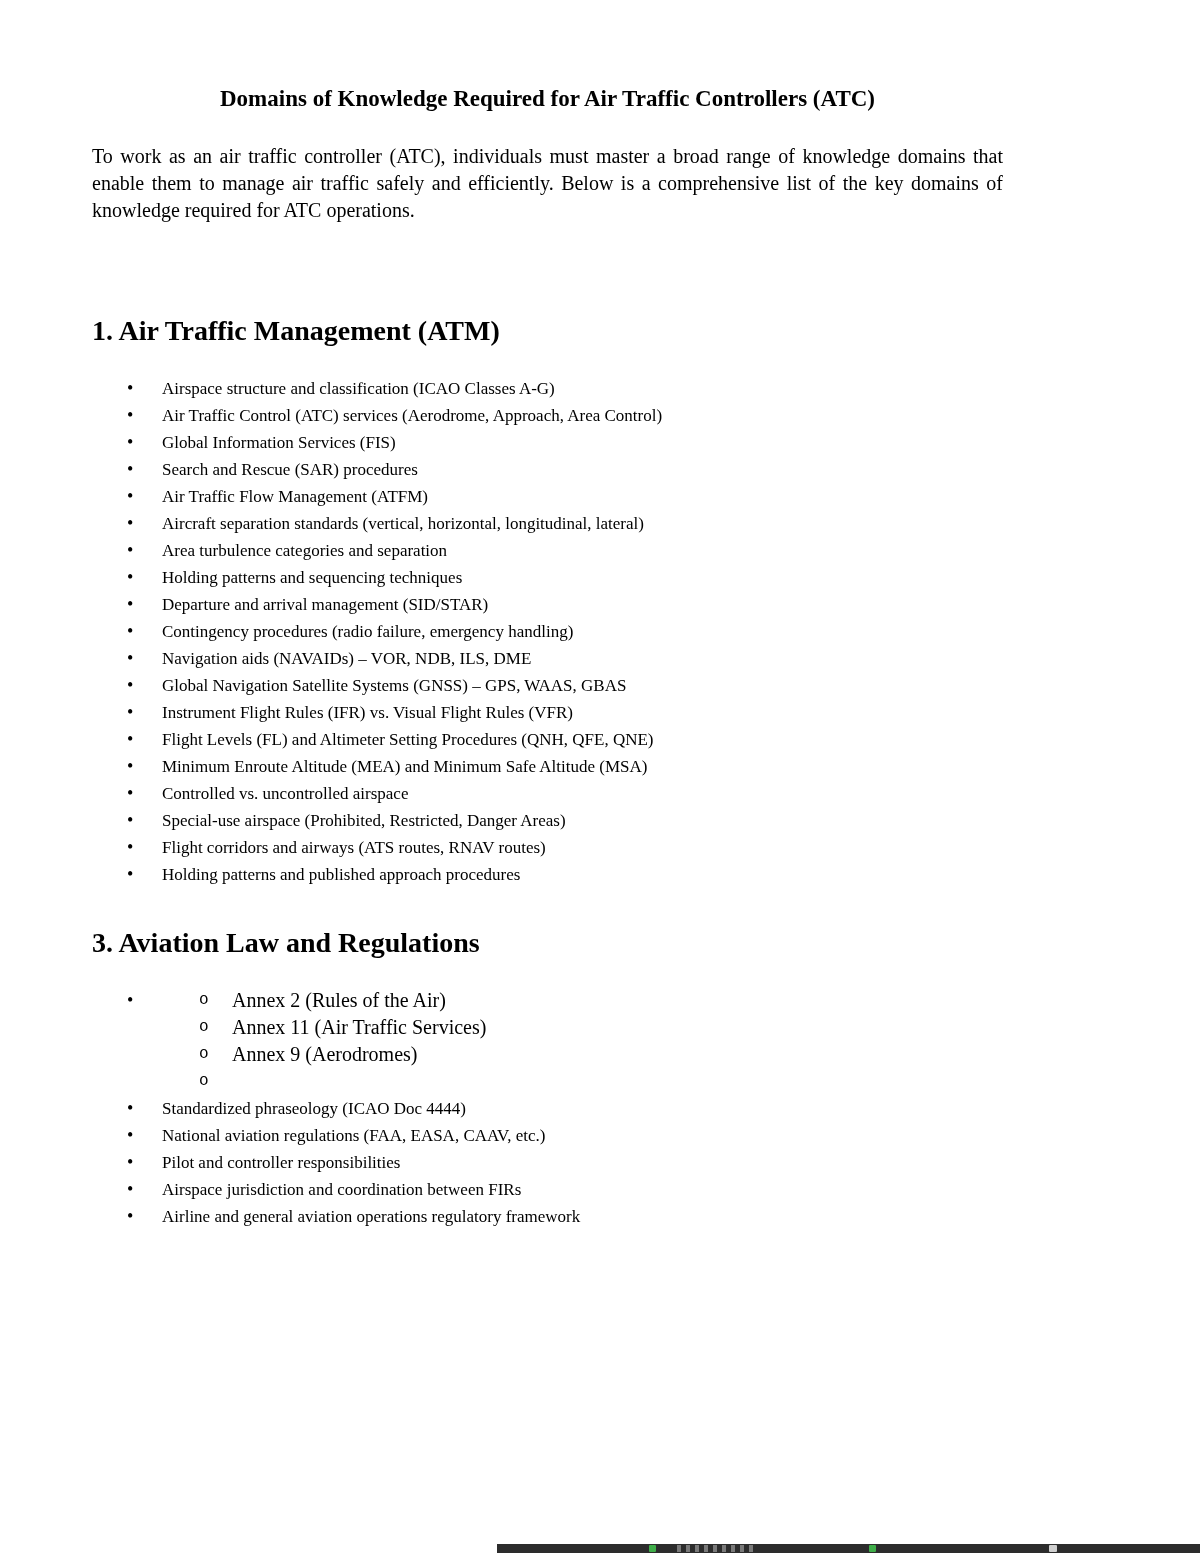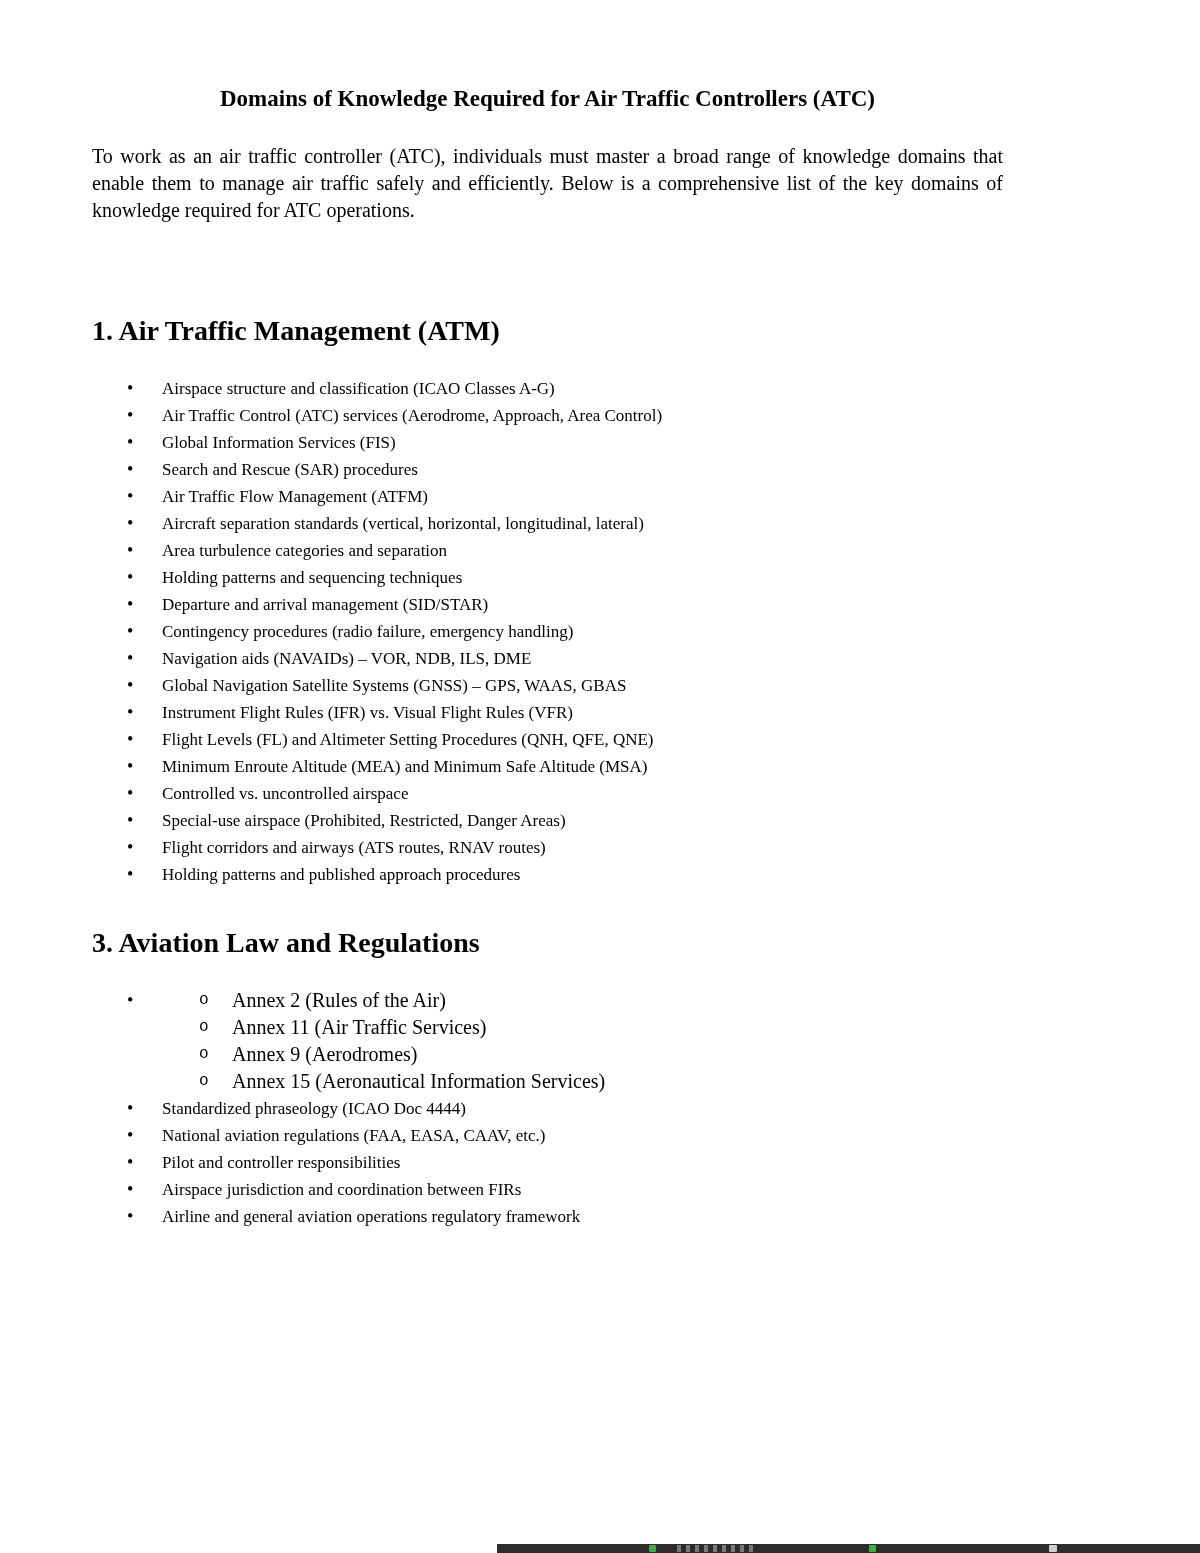--- a/index.html
+++ b/index.html
@@ -234,21 +234,20 @@
                 <li class="sub-bullet">
                   <span class="sub-marker">o</span>
                   <span class="sub-text">Annex 11 (Air Traffic Services)</span>
                 </li>
                 <li class="sub-bullet">
                   <span class="sub-marker">o</span>
                   <span class="sub-text">Annex 9 (Aerodromes)</span>
                 </li>
                 <li class="sub-bullet">
                   <span class="sub-marker">o</span>
-                  <span class="sub-text">Annex 15 (Aeronautical Information Services)</span>
                 </li>
               </ul>
             </div>
           </li>
           <li class="bullet">
             <span class="marker">•</span>
             <div class="bullet-body">
               <span class="bullet-text">Standardized phraseology (ICAO Doc 4444)</span>
             </div>
           </li>

